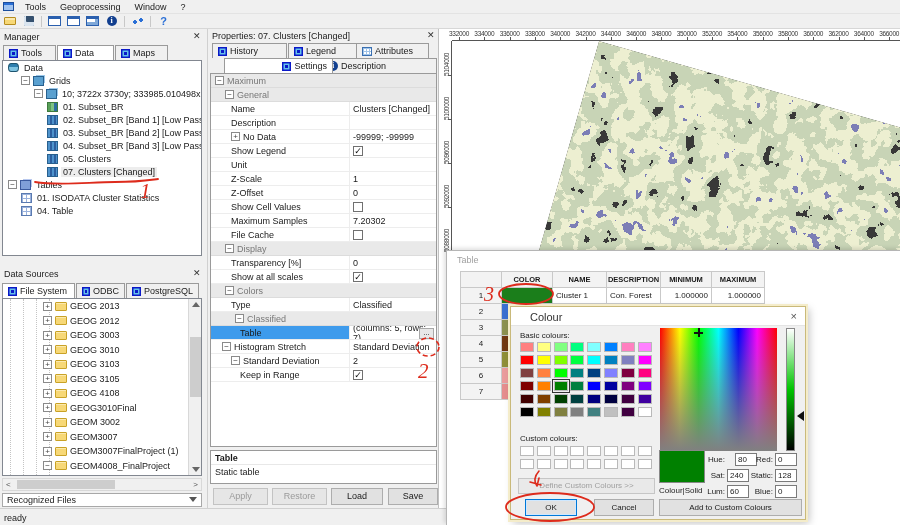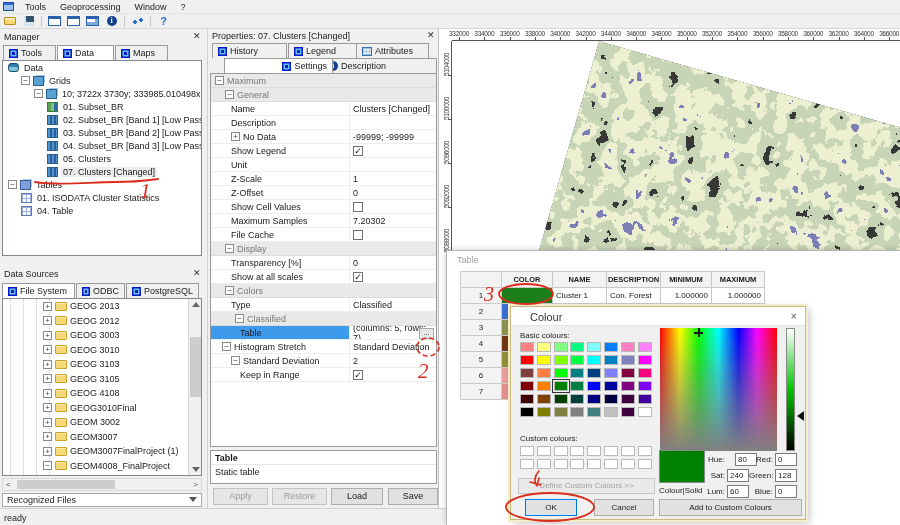--- a/index.html
+++ b/index.html
@@ -784,21 +784,21 @@
     <div class="cd-label" style="left:148px; top:179px;">Colour|Solid</div>
     <div id="cd-fields">
         <div class="cd-flabel" style="left: 190px; top: 148px;">Hue:</div>
         <div class="cd-field" style="left: 216px; top: 146px; margin-left: 8px;">80</div>
         <div class="cd-flabel" style="left: 190px; top: 164px;">Sat:</div>
         <div class="cd-field" style="left: 216px; top: 162px;">240</div>
         <div class="cd-flabel" style="left: 190px; top: 180px;">Lum:</div>
         <div class="cd-field" style="left: 216px; top: 178px;">60</div>
         <div class="cd-flabel" style="left: 238px; top: 148px;">Red:</div>
         <div class="cd-field" style="left: 264px; top: 146px;">0</div>
-        <div class="cd-flabel" style="left: 238px; top: 164px;">Green:</div>
+        <div class="cd-flabel" style="left: 238px; top: 164px;">Static:</div>
         <div class="cd-field" style="left: 264px; top: 162px;">128</div>
         <div class="cd-flabel" style="left: 238px; top: 180px;">Blue:</div>
         <div class="cd-field" style="left: 264px; top: 178px;">0</div>
       </div>
     <div class="cd-btn" style="left:148px; top:192px; width:143px; height:17px; line-height:15px;">Add to Custom Colours</div>
   </div>
 
   <svg class="abs annot" width="900" height="525" xmlns="http://www.w3.org/2000/svg">
     <path d="M35,182 C60,186 90,182 115,182 S150,180 158,179" fill="none" stroke="#dd2b1c" stroke-width="1.8" stroke-linecap="round"></path>
     <text x="140" y="198" font-size="21" font-style="italic" fill="#dd2b1c" font-family="Liberation Serif, serif">1</text>

